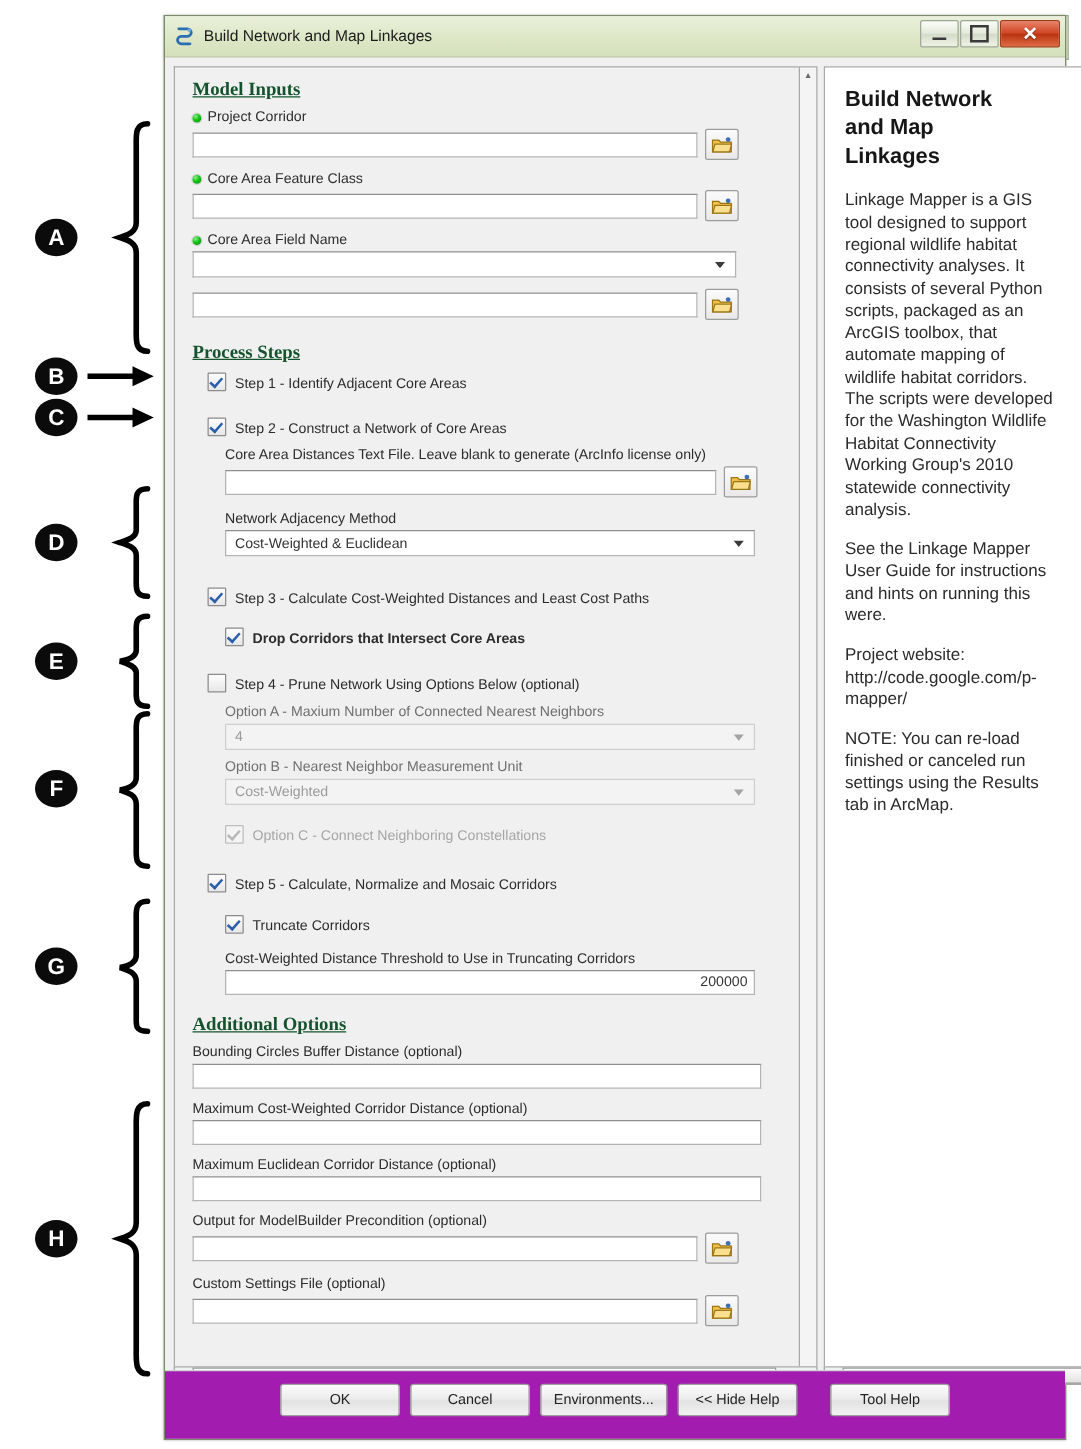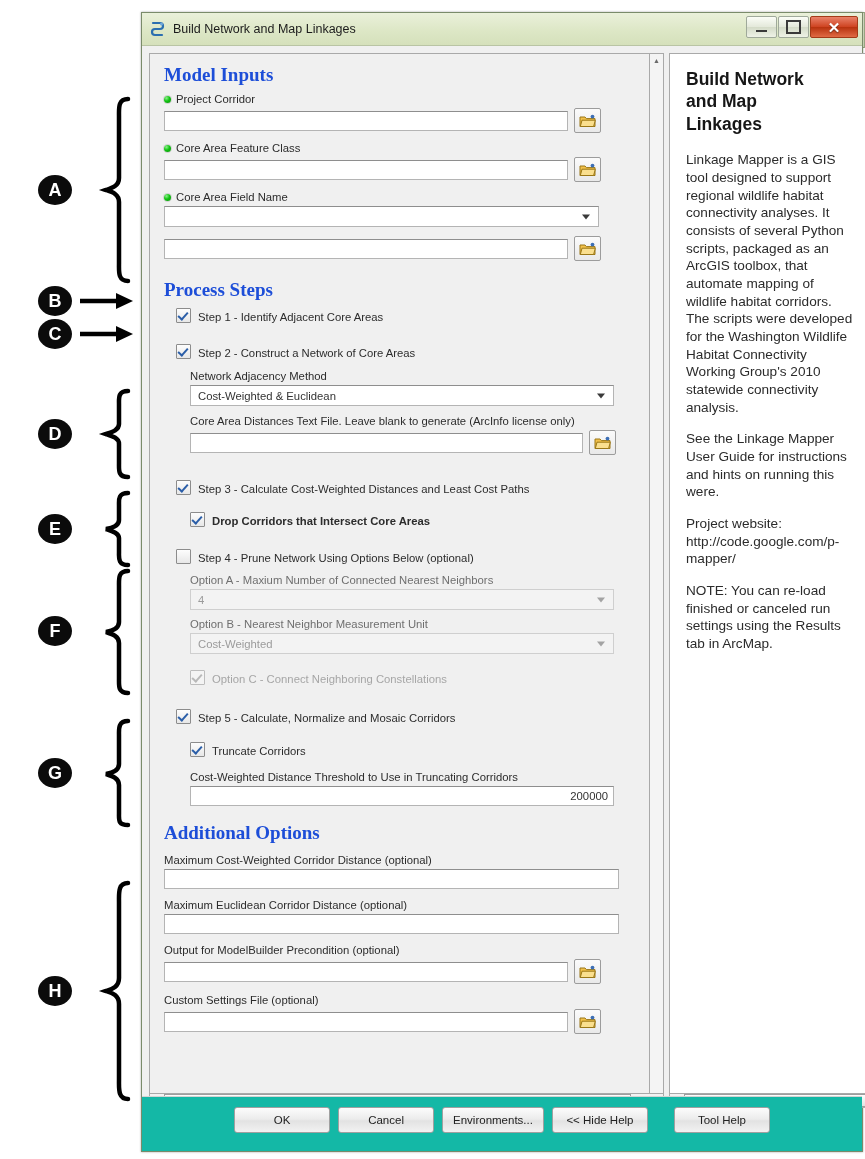--- a/index.html
+++ b/index.html
@@ -2,21 +2,21 @@
 <html><head>
 <meta charset="utf-8">
 <style>
   html, body {
     margin: 0; padding: 0;
     width: 865px; height: 1159px;
     background: #ffffff;
     font-family: "Liberation Sans", sans-serif;
     overflow: hidden;
   }
-  #root { position: relative; width: 829px; height: 1159px; margin-left: 10px; }
+  #root { position: relative; width: 829px; height: 1159px; }
 
   
   .ann-layer { position: absolute; left: 0; top: 0; width: 130px; height: 1159px; }
   .letter {
     position: absolute;
     width: 34px; height: 30px;
     border-radius: 50%;
     background: #0b0b0b;
     color: #ffffff;
     font-weight: bold;
@@ -141,21 +141,22 @@
     height: 11px; margin: 0 1px;
     background: linear-gradient(180deg,#fdfdfd 0%, #e2e2e2 100%);
     border: 1px solid #9e9e9e;
     display: flex; align-items: center; justify-content: center;
     font-size: 7px; color: #8a8a8a; letter-spacing: 1px;
   }
 
   
   .section-head {
     font-family: "Liberation Serif", serif;
-    font-size: 19px; font-weight: bold; color: #1d4ed8;
+    font-size: 15px; font-weight: bold; color: #14532d;
+    text-decoration: underline;
     margin: 0 0 7px 14px; padding-top: 10px;
   }
   .field { margin: 0 0 2px 14px; }
   .field-label {
     font-size: 11.3px; color: #2c2c2c; margin-bottom: 3px;
     display: flex; align-items: center; gap: 5px;
   }
   .req-dot {
     width: 7px; height: 7px; border-radius: 50%;
     background: radial-gradient(circle at 35% 30%, #8ef08e 0%, #12c412 45%, #0a8a0a 100%);
@@ -219,21 +220,21 @@
   .check-label { font-size: 11.3px; color: #2c2c2c; }
   .check-label.dis { color: #a6a6a6; }
   .sub-label { font-size: 11.3px; color: #2c2c2c; margin: 0 0 3px 26px; }
   .sub-label.dis { color: #6f6f6f; }
 
   .subfield { margin-left: 26px; }
 
   
   .btnbar {
     position: absolute; left: 0; right: 0; bottom: 0; height: 44px;
-    background: #14b8a6; border-top: 1px solid #d4d4d4;
+    background: #a21caf; border-top: 1px solid #d4d4d4;
     display: flex; align-items: flex-start; justify-content: center;
     gap: 8px; padding-top: 10px;
   }
   .dlg-btn {
     height: 24px; min-width: 74px; padding: 0 10px;
     border: 1px solid #a0a0a0; border-radius: 3px;
     background: linear-gradient(180deg,#fcfcfc 0%, #ececec 46%, #e2e2e2 54%, #f2f2f2 100%);
     font-size: 11.5px; color: #222;
     display: flex; align-items: center; justify-content: center;
   }
@@ -344,42 +345,42 @@
           <div class="check-row" style="margin-top:4px;">
             <span class="cbox checked"></span>
             <span class="check-label">Step 1 - Identify Adjacent Core Areas</span>
           </div>
 
           <div class="check-row" style="margin-top:21px;">
             <span class="cbox checked"></span>
             <span class="check-label">Step 2 - Construct a Network of Core Areas</span>
           </div>
 
-          <div class="subfield" style="margin-top:11px;">
-            <div class="sub-label" style="margin-left:14px;">Network Adjacency Method</div>
-            <div class="combo w-sub" style="margin-left:14px;">
-              <span>Cost-Weighted &amp; Euclidean</span>
-              <span class="caret"></span>
-            </div>
-          </div>
-
           <div class="subfield" style="margin-top:9px;">
             <div class="sub-label" style="margin-left:14px;">Core Area Distances Text File. Leave blank to generate (ArcInfo license only)</div>
             <div class="row" style="margin-left:14px;">
               <div class="txtbox" style="width:393px;"></div>
               <div class="browse">
                 <svg width="17" height="14" viewBox="0 0 17 14">
                   <path d="M1 3 h5 l1.4 1.6 H16 V12.5 H1 Z" fill="#f2c14a" stroke="#9a7716" stroke-width="1"></path>
                   <path d="M3 6.2 H16.3 L14.6 12.5 H1.3 Z" fill="#fadf8e" stroke="#9a7716" stroke-width="1"></path>
                   <circle cx="13.5" cy="2.6" r="1.9" fill="#3d6fb5"></circle>
                 </svg>
               </div>
             </div>
           </div>
 
+          <div class="subfield" style="margin-top:11px;">
+            <div class="sub-label" style="margin-left:14px;">Network Adjacency Method</div>
+            <div class="combo w-sub" style="margin-left:14px;">
+              <span>Cost-Weighted &amp; Euclidean</span>
+              <span class="caret"></span>
+            </div>
+          </div>
+
           <div class="check-row" style="margin-top:25px;">
             <span class="cbox checked"></span>
             <span class="check-label">Step 3 - Calculate Cost-Weighted Distances and Least Cost Paths</span>
           </div>
 
           <div class="check-row indent2" style="margin-top:17px;font-weight:bold;">
             <span class="cbox checked"></span>
             <span class="check-label">Drop Corridors that Intersect Core Areas</span>
           </div>
 
@@ -419,20 +420,26 @@
             <span class="check-label">Truncate Corridors</span>
           </div>
 
           <div class="subfield" style="margin-top:14px;">
             <div class="sub-label" style="margin-left:14px;">Cost-Weighted Distance Threshold to Use in Truncating Corridors</div>
             <div class="txtbox right" style="width:424px;margin-left:14px;">200000</div>
           </div>
 
           <div class="section-head" style="padding-top:16px;">Additional Options</div>
 
+          <div class="field">
+            <div class="field-label">
+              <span>Bounding Circles Buffer Distance (optional)</span>
+            </div>
+            <div class="txtbox w-wide"></div>
+          </div>
 
           <div class="field" style="margin-top:10px;">
             <div class="field-label">
               <span>Maximum Cost-Weighted Corridor Distance (optional)</span>
             </div>
             <div class="txtbox w-wide"></div>
           </div>
 
           <div class="field" style="margin-top:10px;">
             <div class="field-label">

